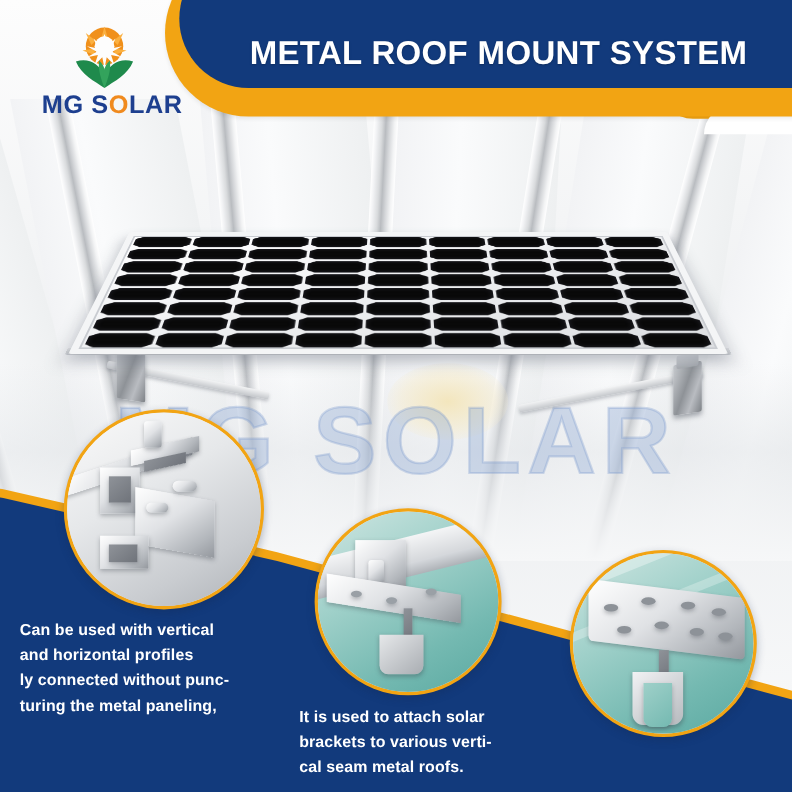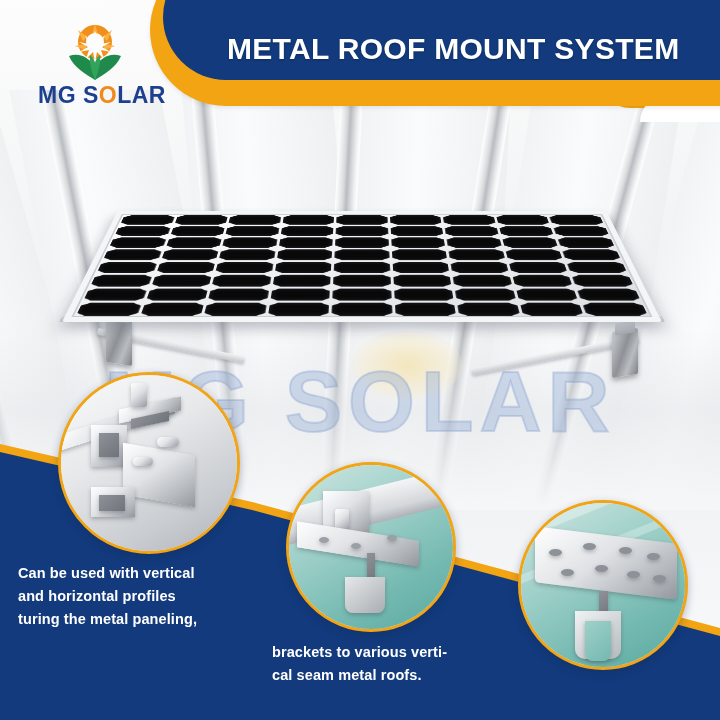--- a/index.html
+++ b/index.html
@@ -278,24 +278,26 @@
       <div class="mt" style="left:132px;top:72px;width:13px;height:7px;border-radius:50%;background:#8d9298;"></div>
       <div class="mt dark" style="left:78px;top:88px;width:9px;height:30px;"></div>
       <div class="mt" style="left:54px;top:108px;width:46px;height:48px;border-radius:0 0 10px 10px;background:linear-gradient(140deg,#f1f2f4,#b6babe);"></div>
       <div class="mt" style="left:64px;top:118px;width:26px;height:40px;border-radius:0 0 8px 8px;background:linear-gradient(140deg,#9fd0c9,#74b9b1);"></div>
     </div>
   </div>
 
   <div class="cap cap-1">
     <div>Can be used with vertical</div>
     <div>and horizontal profiles</div>
+    <div>ly connected without punc-</div>
     <div>turing the metal paneling,</div>
   </div>
 
   <div class="cap cap-2">
+    <div>It is used to attach solar</div>
     <div>brackets to various verti-</div>
     <div>cal seam metal roofs.</div>
   </div>
 
 
   <div class="hdr-tail"></div>
   <div class="hdr-tail2"></div>
   <div class="hdr-outline"></div>
   <div class="hdr"></div>
   <div class="hdr-title">METAL ROOF MOUNT SYSTEM</div>

